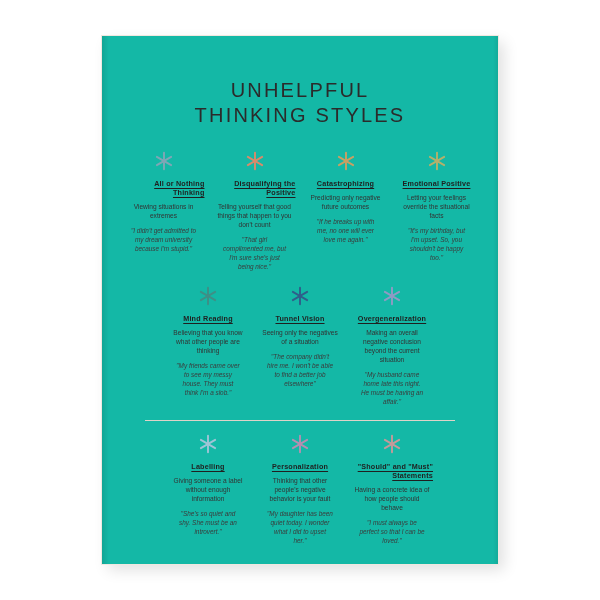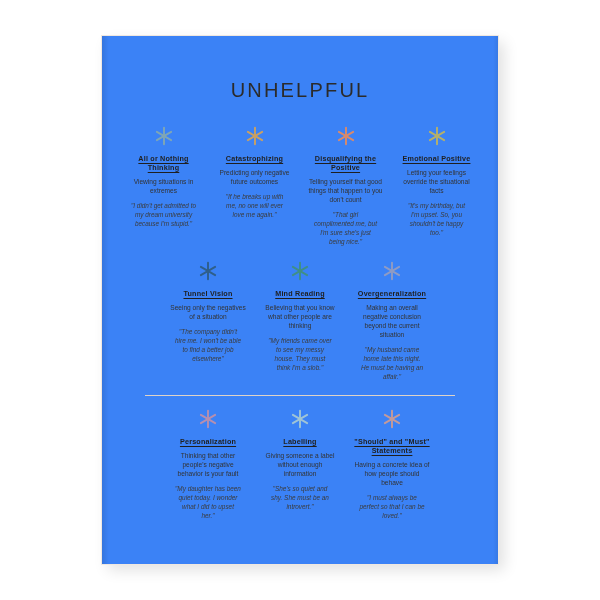--- a/index.html
+++ b/index.html
@@ -20,21 +20,21 @@
     background: #ffffff;
     display: flex;
     align-items: center;
     justify-content: center;
   }
   
   .poster {
     position: relative;
     width: 396px;
     height: 528px;
-    background: #3b82f6;
+    background: #14b8a6;
     box-shadow: 0 0 0 1px #f0e8e0, 6px 6px 14px rgba(0,0,0,0.12);
   }
   .poster:before {
     content: "";
     position: absolute;
     left: 0; top: 0; bottom: 0;
     width: 7px;
     background: linear-gradient(to right, rgba(0,0,0,0.10), rgba(0,0,0,0.00));
     pointer-events: none;
   }
@@ -87,20 +87,21 @@
   .cell-title {
     font-size: 7.2px;
     font-weight: bold;
     color: #1f1f1f;
     letter-spacing: 0.2px;
     line-height: 9px;
     text-decoration: underline;
     text-underline-offset: 2px;
     margin-bottom: 5px;
     max-width: 82px;
+    text-align: right;
   }
   .cell-desc {
     font-size: 6.6px;
     color: #333333;
     line-height: 9px;
     margin-bottom: 6px;
     max-width: 78px;
   }
   .cell-quote {
     font-size: 6.4px;
@@ -117,151 +118,152 @@
   }
 </style>
 </head>
 <body>
 
 <div class="canvas-wrap">
   <div class="poster">
 
     <div class="title">
       <span class="line">UNHELPFUL</span>
+      <span class="line">THINKING STYLES</span>
     </div>
 
     <div class="grid">
 
       <div class="row row-1">
         <div class="cell">
           <svg class="aster" viewBox="0 0 24 24">
             <g stroke="#7fa6b5" stroke-width="2.1" stroke-linecap="round">
               <line x1="12" y1="3" x2="12" y2="21"></line>
               <line x1="4.2" y1="7.5" x2="19.8" y2="16.5"></line>
               <line x1="4.2" y1="16.5" x2="19.8" y2="7.5"></line>
             </g>
           </svg>
           <div class="cell-title">All or Nothing Thinking</div>
           <div class="cell-desc">Viewing situations in extremes</div>
           <div class="cell-quote">"I didn't get admitted to my dream university because I'm stupid."</div>
         </div>
 
         <div class="cell">
           <svg class="aster" viewBox="0 0 24 24">
+            <g stroke="#d98a6a" stroke-width="2.1" stroke-linecap="round">
+              <line x1="12" y1="3" x2="12" y2="21"></line>
+              <line x1="4.2" y1="7.5" x2="19.8" y2="16.5"></line>
+              <line x1="4.2" y1="16.5" x2="19.8" y2="7.5"></line>
+            </g>
+          </svg>
+          <div class="cell-title">Disqualifying the Positive</div>
+          <div class="cell-desc">Telling yourself that good things that happen to you don't count</div>
+          <div class="cell-quote">"That girl complimented me, but I'm sure she's just being nice."</div>
+        </div>
+
+        <div class="cell">
+          <svg class="aster" viewBox="0 0 24 24">
             <g stroke="#c9a063" stroke-width="2.1" stroke-linecap="round">
               <line x1="12" y1="3" x2="12" y2="21"></line>
               <line x1="4.2" y1="7.5" x2="19.8" y2="16.5"></line>
               <line x1="4.2" y1="16.5" x2="19.8" y2="7.5"></line>
             </g>
           </svg>
           <div class="cell-title">Catastrophizing</div>
           <div class="cell-desc">Predicting only negative future outcomes</div>
           <div class="cell-quote">"If he breaks up with me, no one will ever love me again."</div>
         </div>
 
         <div class="cell">
           <svg class="aster" viewBox="0 0 24 24">
-            <g stroke="#d98a6a" stroke-width="2.1" stroke-linecap="round">
-              <line x1="12" y1="3" x2="12" y2="21"></line>
-              <line x1="4.2" y1="7.5" x2="19.8" y2="16.5"></line>
-              <line x1="4.2" y1="16.5" x2="19.8" y2="7.5"></line>
-            </g>
-          </svg>
-          <div class="cell-title">Disqualifying the Positive</div>
-          <div class="cell-desc">Telling yourself that good things that happen to you don't count</div>
-          <div class="cell-quote">"That girl complimented me, but I'm sure she's just being nice."</div>
-        </div>
-
-        <div class="cell">
-          <svg class="aster" viewBox="0 0 24 24">
             <g stroke="#b5b06a" stroke-width="2.1" stroke-linecap="round">
               <line x1="12" y1="3" x2="12" y2="21"></line>
               <line x1="4.2" y1="7.5" x2="19.8" y2="16.5"></line>
               <line x1="4.2" y1="16.5" x2="19.8" y2="7.5"></line>
             </g>
           </svg>
           <div class="cell-title">Emotional Positive</div>
           <div class="cell-desc">Letting your feelings override the situational facts</div>
           <div class="cell-quote">"It's my birthday, but I'm upset. So, you shouldn't be happy too."</div>
         </div>
       </div>
 
       <div class="row row-2">
 
         <div class="cell">
           <svg class="aster" viewBox="0 0 24 24">
+            <g stroke="#3f8f86" stroke-width="2.1" stroke-linecap="round">
+              <line x1="12" y1="3" x2="12" y2="21"></line>
+              <line x1="4.2" y1="7.5" x2="19.8" y2="16.5"></line>
+              <line x1="4.2" y1="16.5" x2="19.8" y2="7.5"></line>
+            </g>
+          </svg>
+          <div class="cell-title">Mind Reading</div>
+          <div class="cell-desc">Believing that you know what other people are thinking</div>
+          <div class="cell-quote">"My friends came over to see my messy house. They must think I'm a slob."</div>
+        </div>
+
+        <div class="cell">
+          <svg class="aster" viewBox="0 0 24 24">
             <g stroke="#2f5f8a" stroke-width="2.1" stroke-linecap="round">
               <line x1="12" y1="3" x2="12" y2="21"></line>
               <line x1="4.2" y1="7.5" x2="19.8" y2="16.5"></line>
               <line x1="4.2" y1="16.5" x2="19.8" y2="7.5"></line>
             </g>
           </svg>
           <div class="cell-title">Tunnel Vision</div>
           <div class="cell-desc">Seeing only the negatives of a situation</div>
           <div class="cell-quote">"The company didn't hire me. I won't be able to find a better job elsewhere"</div>
         </div>
 
         <div class="cell">
           <svg class="aster" viewBox="0 0 24 24">
-            <g stroke="#3f8f86" stroke-width="2.1" stroke-linecap="round">
-              <line x1="12" y1="3" x2="12" y2="21"></line>
-              <line x1="4.2" y1="7.5" x2="19.8" y2="16.5"></line>
-              <line x1="4.2" y1="16.5" x2="19.8" y2="7.5"></line>
-            </g>
-          </svg>
-          <div class="cell-title">Mind Reading</div>
-          <div class="cell-desc">Believing that you know what other people are thinking</div>
-          <div class="cell-quote">"My friends came over to see my messy house. They must think I'm a slob."</div>
-        </div>
-
-        <div class="cell">
-          <svg class="aster" viewBox="0 0 24 24">
             <g stroke="#8f9bc4" stroke-width="2.1" stroke-linecap="round">
               <line x1="12" y1="3" x2="12" y2="21"></line>
               <line x1="4.2" y1="7.5" x2="19.8" y2="16.5"></line>
               <line x1="4.2" y1="16.5" x2="19.8" y2="7.5"></line>
             </g>
           </svg>
           <div class="cell-title">Overgeneralization</div>
           <div class="cell-desc">Making an overall negative conclusion beyond the current situation</div>
           <div class="cell-quote">"My husband came home late this night. He must be having an affair."</div>
         </div>
       </div>
 
       <div class="divider"></div>
 
       <div class="row row-3">
         <div class="cell">
           <svg class="aster" viewBox="0 0 24 24">
+            <g stroke="#9fc4d6" stroke-width="2.1" stroke-linecap="round">
+              <line x1="12" y1="3" x2="12" y2="21"></line>
+              <line x1="4.2" y1="7.5" x2="19.8" y2="16.5"></line>
+              <line x1="4.2" y1="16.5" x2="19.8" y2="7.5"></line>
+            </g>
+          </svg>
+          <div class="cell-title">Labelling</div>
+          <div class="cell-desc">Giving someone a label without enough information</div>
+          <div class="cell-quote">"She's so quiet and shy. She must be an introvert."</div>
+        </div>
+
+        <div class="cell">
+          <svg class="aster" viewBox="0 0 24 24">
             <g stroke="#b58fb0" stroke-width="2.1" stroke-linecap="round">
               <line x1="12" y1="3" x2="12" y2="21"></line>
               <line x1="4.2" y1="7.5" x2="19.8" y2="16.5"></line>
               <line x1="4.2" y1="16.5" x2="19.8" y2="7.5"></line>
             </g>
           </svg>
           <div class="cell-title">Personalization</div>
           <div class="cell-desc">Thinking that other people's negative behavior is your fault</div>
           <div class="cell-quote">"My daughter has been quiet today. I wonder what I did to upset her."</div>
         </div>
 
         <div class="cell">
           <svg class="aster" viewBox="0 0 24 24">
-            <g stroke="#9fc4d6" stroke-width="2.1" stroke-linecap="round">
-              <line x1="12" y1="3" x2="12" y2="21"></line>
-              <line x1="4.2" y1="7.5" x2="19.8" y2="16.5"></line>
-              <line x1="4.2" y1="16.5" x2="19.8" y2="7.5"></line>
-            </g>
-          </svg>
-          <div class="cell-title">Labelling</div>
-          <div class="cell-desc">Giving someone a label without enough information</div>
-          <div class="cell-quote">"She's so quiet and shy. She must be an introvert."</div>
-        </div>
-
-        <div class="cell">
-          <svg class="aster" viewBox="0 0 24 24">
             <g stroke="#c49a9a" stroke-width="2.1" stroke-linecap="round">
               <line x1="12" y1="3" x2="12" y2="21"></line>
               <line x1="4.2" y1="7.5" x2="19.8" y2="16.5"></line>
               <line x1="4.2" y1="16.5" x2="19.8" y2="7.5"></line>
             </g>
           </svg>
           <div class="cell-title">"Should" and "Must" Statements</div>
           <div class="cell-desc">Having a concrete idea of how people should behave</div>
           <div class="cell-quote">"I must always be perfect so that I can be loved."</div>
         </div>

